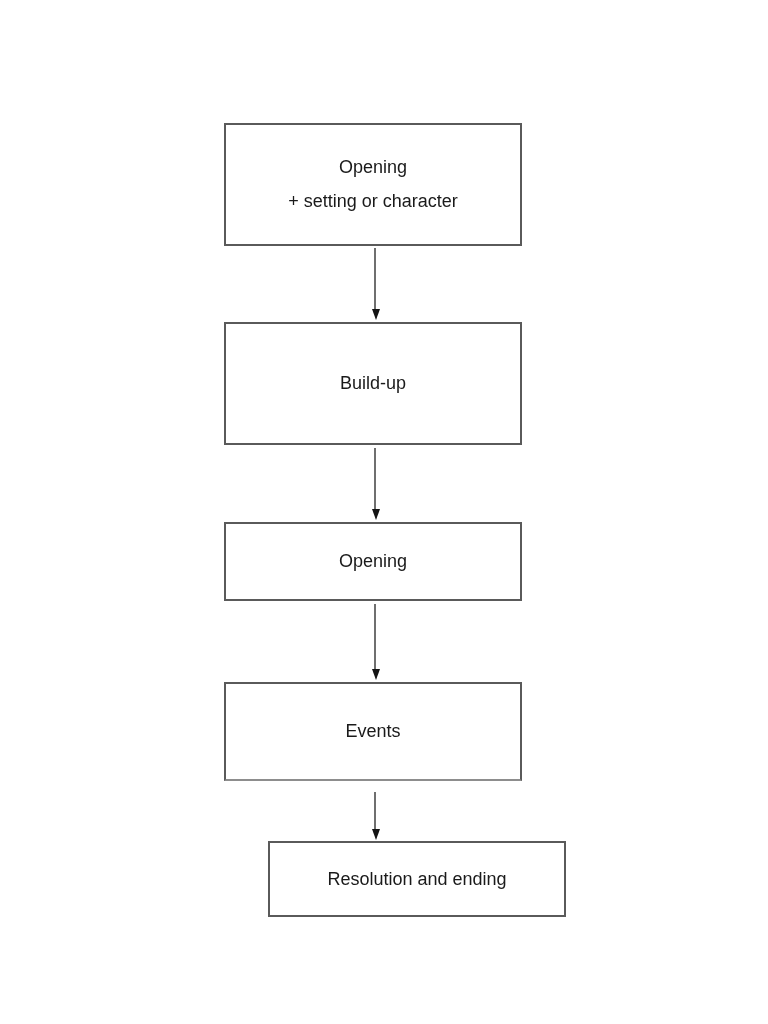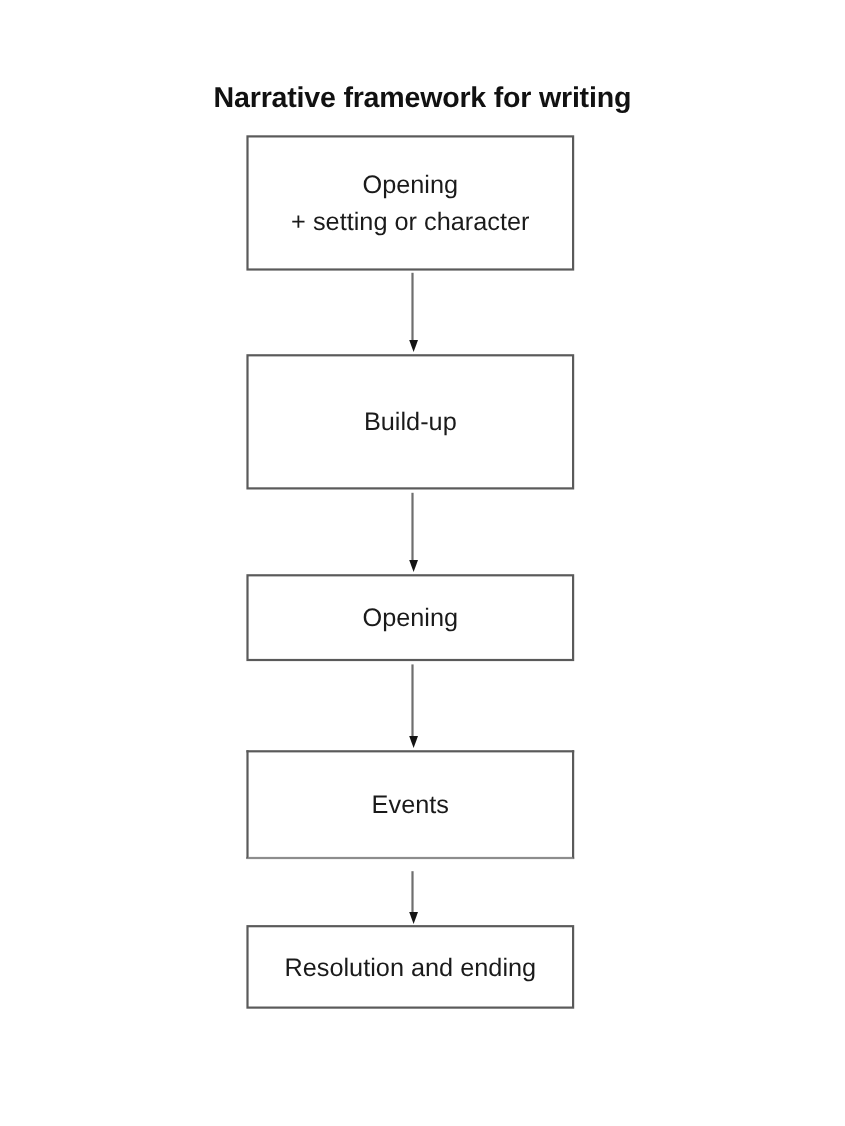--- a/index.html
+++ b/index.html
@@ -45,36 +45,36 @@
     box-sizing: border-box;
     border: 2px solid #5a5a5a;
     background: #ffffff;
     display: flex;
     flex-direction: column;
     align-items: center;
     justify-content: center;
     text-align: center;
   }
   .flow-box .line {
-    font-size: 23px;
+    font-size: 18px;
     line-height: 31px;
     font-weight: normal;
     color: #1a1a1a;
     white-space: nowrap;
   }
   .flow-box .line.sub {
     margin-top: 3px;
   }
 
   
   #box-opening     { top: 123px; height: 123px; }
   #box-buildup     { top: 322px; height: 123px; }
   #box-dilemma     { top: 522px; height: 79px;  }
   #box-events      { top: 682px; height: 99px;  border-bottom-color: #8d8d8d; }
-  #box-resolution  { top: 841px; height: 76px;  }
+  #box-resolution  { top: 841px; height: 76px; margin-left: 44px;  }
 
   
   #events-edge-gap {
     position: absolute;
     left: 384px;
     top: 756px;
     width: 18px;
     height: 4px;
     background: #ffffff;
   }
@@ -116,21 +116,20 @@
 
   #arrow-4 { top: 792px; height: 48px; }
   #arrow-4 .shaft { height: 38px; }
   #arrow-4 .head  { top: 37px; }
 </style>
 </head>
 <body>
 
 <div id="page">
 
-  <div id="diagram-title">Narrative framework for writing</div>
 
   <div class="flow-box" id="box-opening">
     <div class="line">Opening</div>
     <div class="line sub">+ setting or character</div>
   </div>
 
   <div class="connector" id="arrow-1">
     <div class="shaft"></div>
     <div class="head"></div>
   </div>

